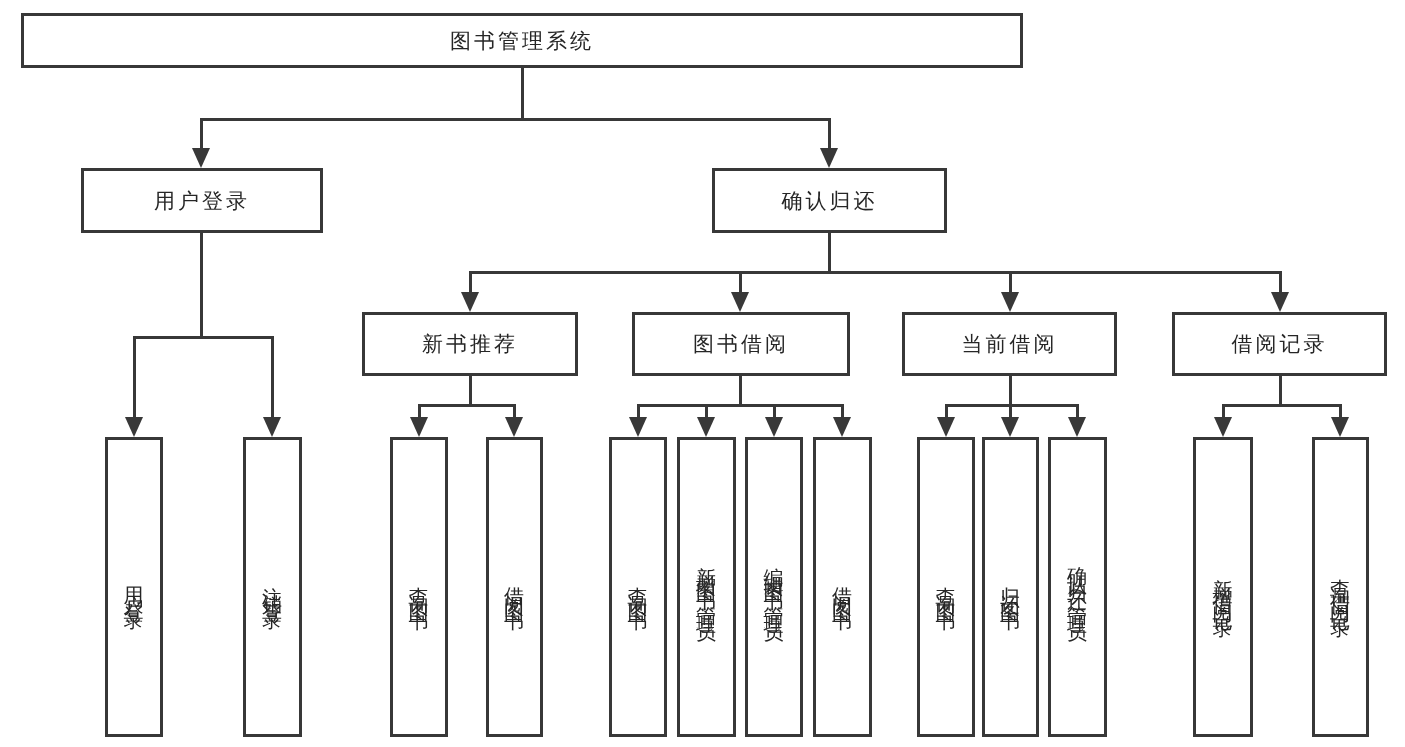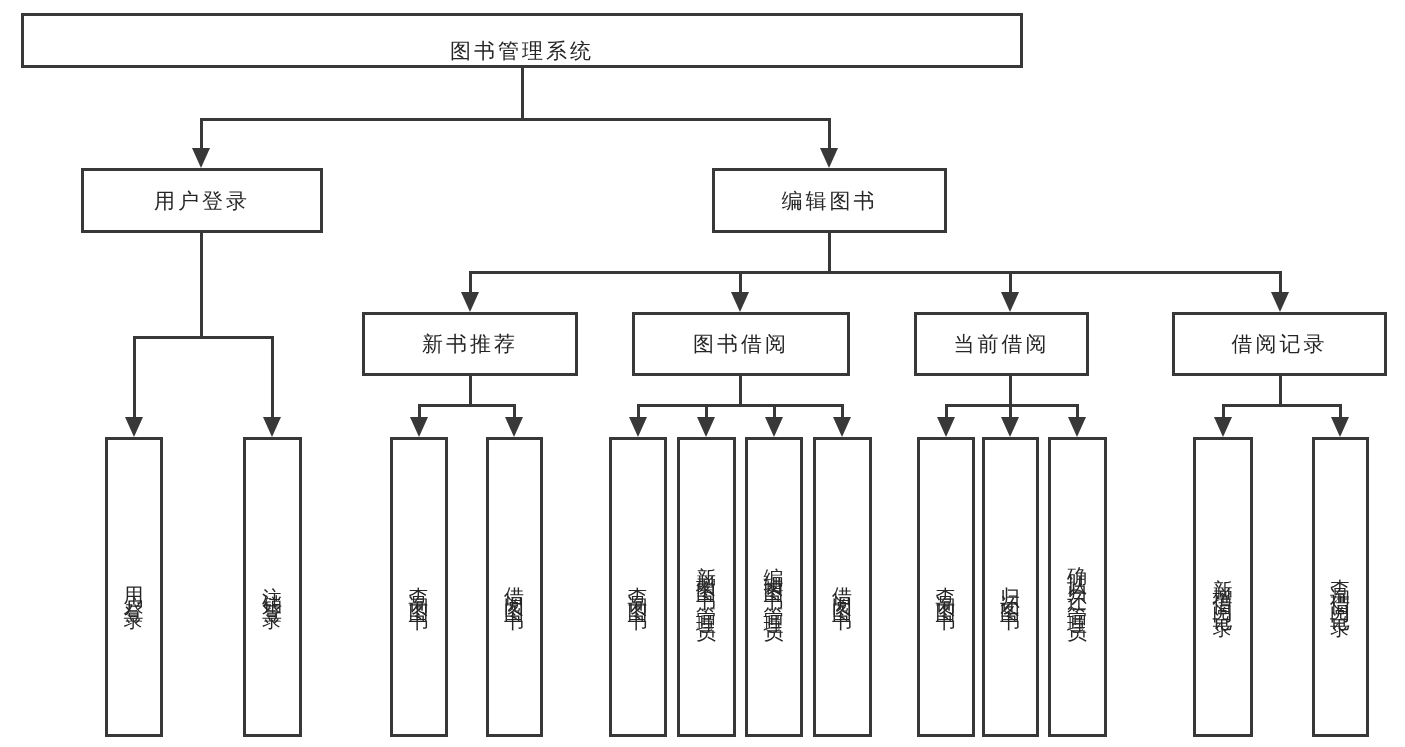--- a/index.html
+++ b/index.html
@@ -104,38 +104,38 @@
   <div class="arrow" style="left:629px;top:417px;"></div>
   <div class="arrow" style="left:697px;top:417px;"></div>
   <div class="arrow" style="left:765px;top:417px;"></div>
   <div class="arrow" style="left:833px;top:417px;"></div>
   <div class="arrow" style="left:937px;top:417px;"></div>
   <div class="arrow" style="left:1001px;top:417px;"></div>
   <div class="arrow" style="left:1068px;top:417px;"></div>
   <div class="arrow" style="left:1214px;top:417px;"></div>
   <div class="arrow" style="left:1331px;top:417px;"></div>
 
-  <div class="box" style="left:21px;top:13px;width:1002px;height:55px;align-items:flex-end;">
+  <div class="box" style="left:21px;top:13px;width:1002px;height:55px;">
     <span class="hlabel">图书管理系统</span>
   </div>
 
   <div class="box" style="left:81px;top:168px;width:242px;height:65px;">
     <span class="hlabel">用户登录</span>
   </div>
   <div class="box" style="left:712px;top:168px;width:235px;height:65px;">
-    <span class="hlabel">编辑图书</span>
+    <span class="hlabel">确认归还</span>
   </div>
 
   <div class="box" style="left:362px;top:312px;width:216px;height:64px;">
     <span class="hlabel">新书推荐</span>
   </div>
   <div class="box" style="left:632px;top:312px;width:218px;height:64px;">
     <span class="hlabel">图书借阅</span>
   </div>
-  <div class="box" style="left:902px;top:312px;width:175px;height:64px;margin-left:12px;">
+  <div class="box" style="left:902px;top:312px;width:215px;height:64px;">
     <span class="hlabel">当前借阅</span>
   </div>
   <div class="box" style="left:1172px;top:312px;width:215px;height:64px;">
     <span class="hlabel">借阅记录</span>
   </div>
 
   <div class="box" style="left:105px;top:437px;width:58px;height:300px;">
     <span class="vlabel">用户登录</span>
   </div>
   <div class="box" style="left:243px;top:437px;width:59px;height:300px;">

